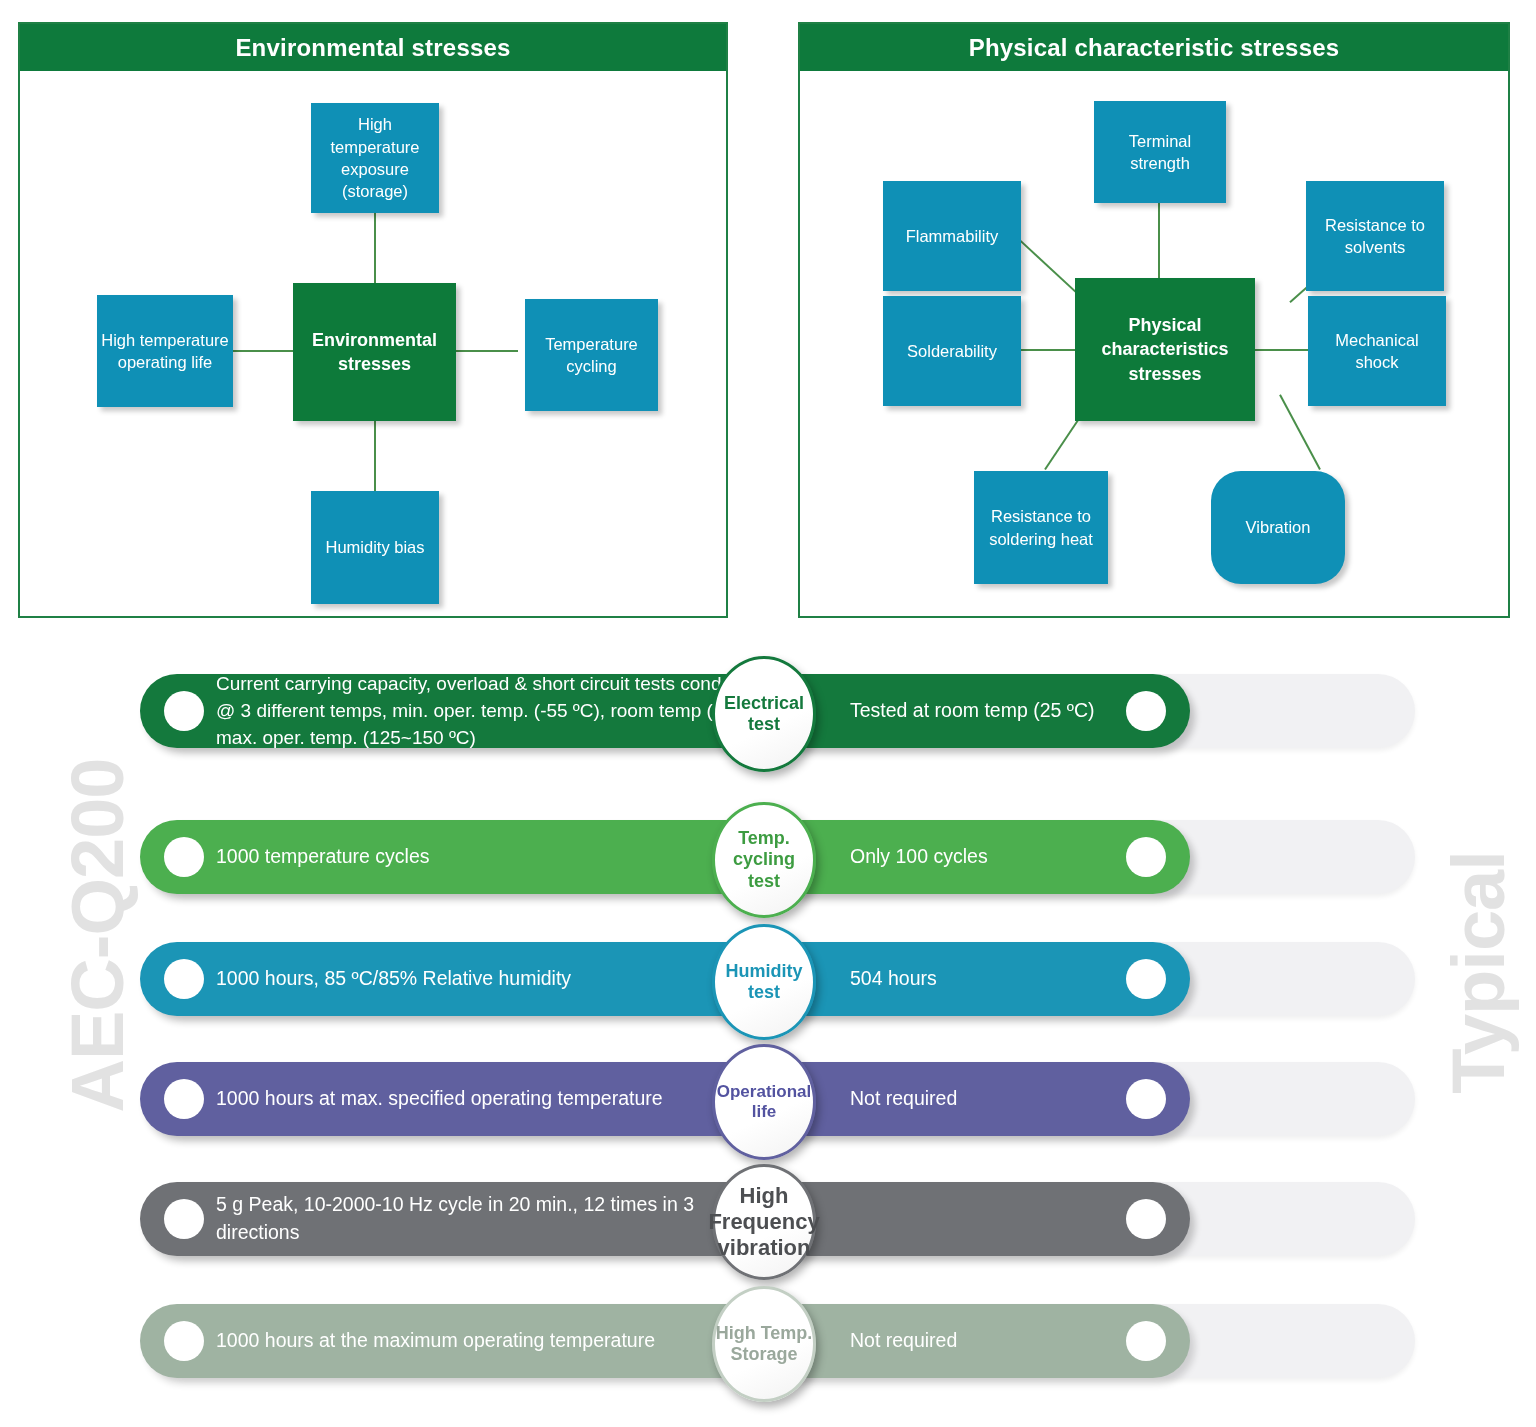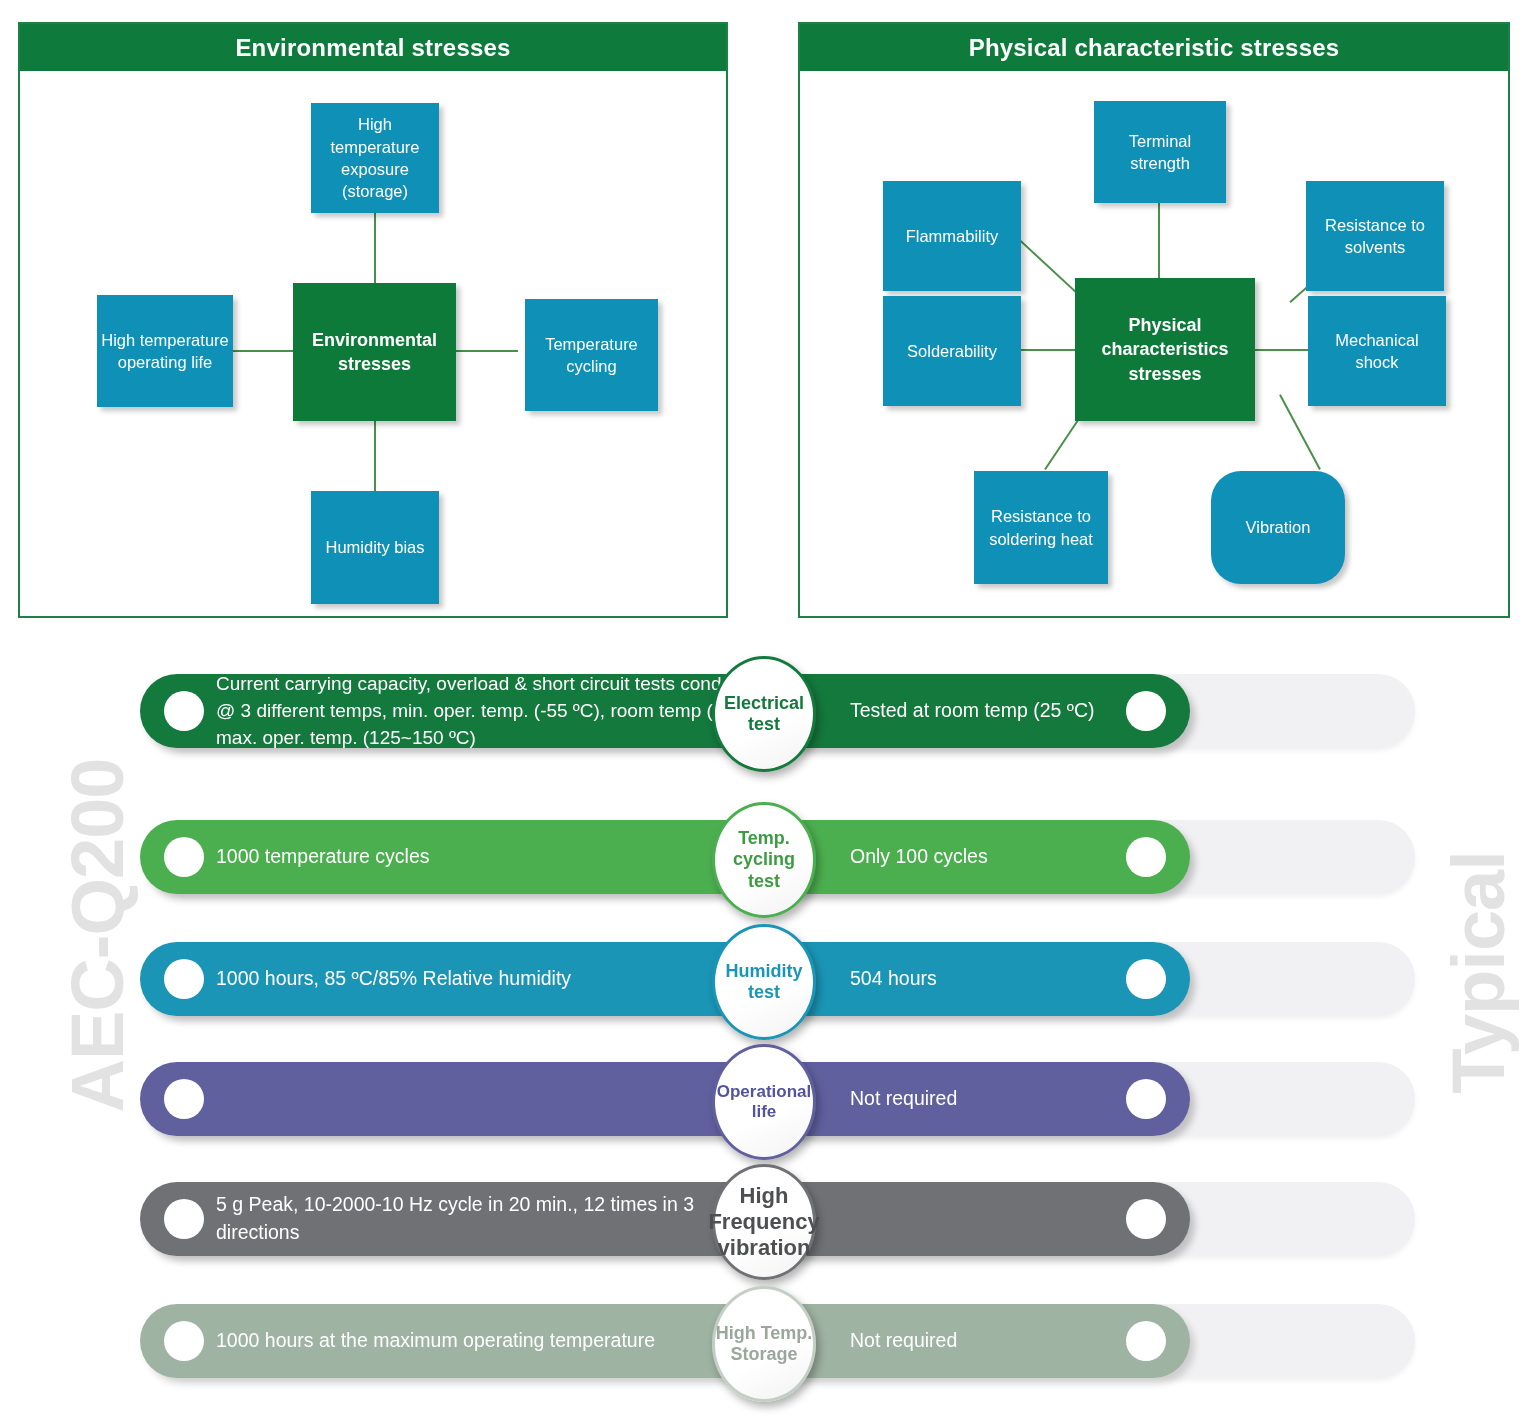--- a/index.html
+++ b/index.html
@@ -279,20 +279,21 @@
     <div class="badge" style="top:-18px;border:3px solid #1b95b6;color:#1b95b6;">
       <span>Humidity test</span>
     </div>
   </div>
 
   <div class="row" style="top:414px;">
     <div class="track" style="top:0;"></div>
     <div class="bar" style="top:0;background:#60609f;">
       <div class="dot l"></div>
       <div class="dot r"></div>
+      <div class="bar-text left">1000 hours at max. specified operating temperature</div>
       <div class="bar-text right">Not required</div>
     </div>
     <div class="badge" style="top:-18px;border:3px solid #60609f;color:#5353a0;font-size:17px;">
       <span>Operational life</span>
     </div>
   </div>
 
   <div class="row" style="top:534px;">
     <div class="track" style="top:0;"></div>
     <div class="bar" style="top:0;background:#6f7175;">

